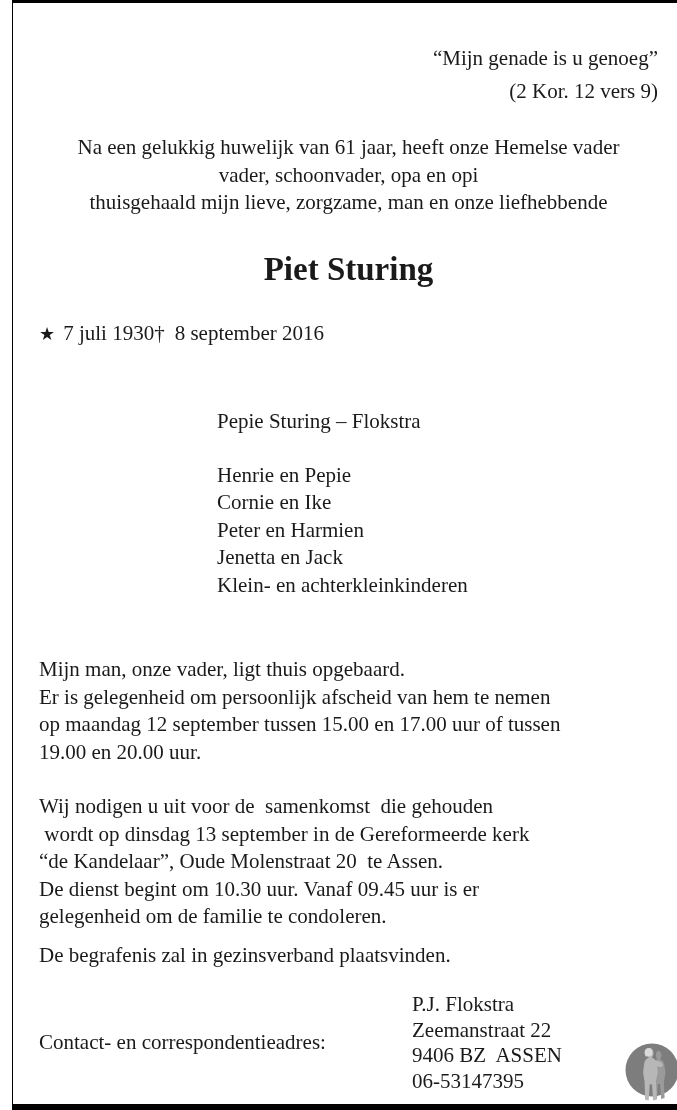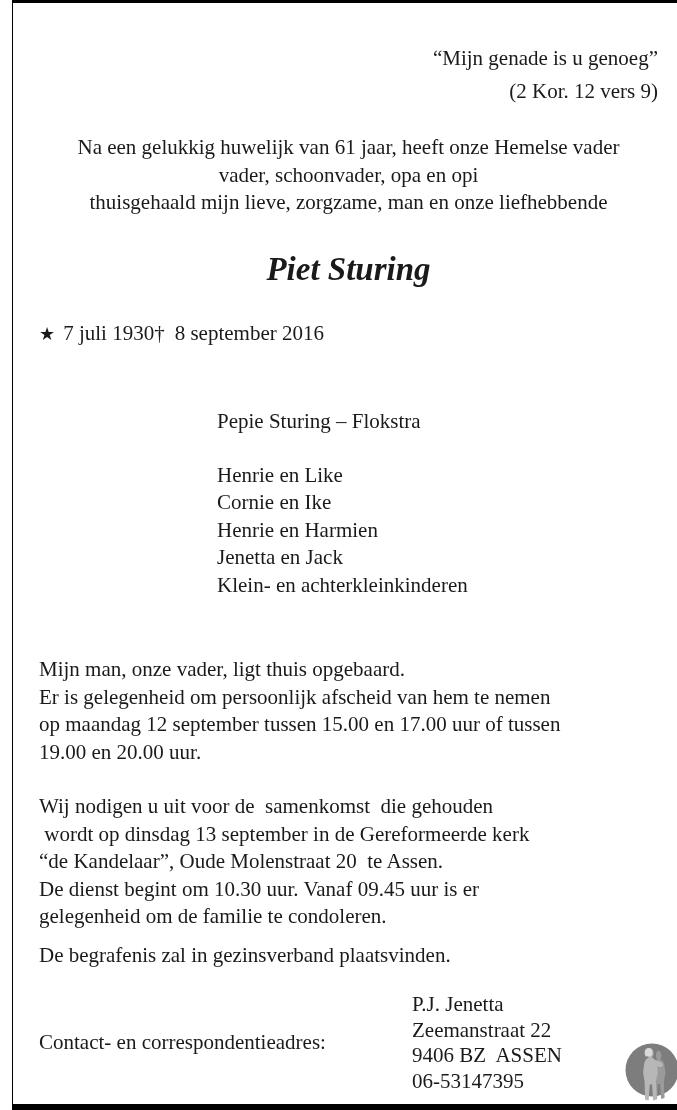--- a/index.html
+++ b/index.html
@@ -35,21 +35,20 @@
   .intro-block {
     margin-top: 26px;
     text-align: center;
   }
   .deceased-name {
     margin-top: 32px;
     text-align: center;
     font-weight: bold;
     font-size: 33px;
     line-height: 40px;
-    font-style: italic;
   }
   .dates-row {
     margin-top: 31px;
     display: flex;
     justify-content: flex-start;
     align-items: baseline;
   }
   .birth-symbol { font-size: 18px; margin-right: 8px; }
   .death-symbol { margin-right: 10px; }
 
@@ -100,23 +99,23 @@
   <div class="deceased-name">Piet Sturing</div>
 
   <div class="dates-row">
     <div class="line"><span class="birth-symbol">★</span><span>7 juli 1930</span></div>
     <div class="line"><span class="death-symbol">†</span><span>8 september 2016</span></div>
   </div>
 
   <div class="family-block">
     <div class="line">Pepie Sturing – Flokstra</div>
     <div class="children-list">
-      <div class="line">Henrie en Like</div>
+      <div class="line">Henrie en Pepie</div>
       <div class="line">Cornie en Ike</div>
-      <div class="line">Henrie en Harmien</div>
+      <div class="line">Peter en Harmien</div>
       <div class="line">Jenetta en Jack</div>
       <div class="line">Klein- en achterkleinkinderen</div>
     </div>
   </div>
 
   <div class="para-wake">
     <div class="line">Mijn man, onze vader, ligt thuis opgebaard.</div>
     <div class="line">Er is gelegenheid om persoonlijk afscheid van hem te nemen</div>
     <div class="line">op maandag 12 september tussen 15.00 en 17.00 uur of tussen</div>
     <div class="line">19.00 en 20.00 uur.</div>
@@ -130,21 +129,21 @@
     <div class="line">gelegenheid om de familie te condoleren.</div>
   </div>
 
   <div class="para-burial">
     <div class="line">De begrafenis zal in gezinsverband plaatsvinden.</div>
   </div>
 
   <div class="contact-row">
     <div class="contact-label line">Contact- en correspondentieadres:</div>
     <div class="contact-address">
-      <div class="line">P.J. Jenetta</div>
+      <div class="line">P.J. Flokstra</div>
       <div class="line">Zeemanstraat 22</div>
       <div class="line">9406 BZ  ASSEN</div>
       <div class="line">06-53147395</div>
     </div>
   </div>
 
   <div class="logo-wrap">
     <svg width="56" height="58" viewBox="0 0 56 58">
       <circle cx="28" cy="27" r="26.5" fill="#7d7d7d"></circle>
 

